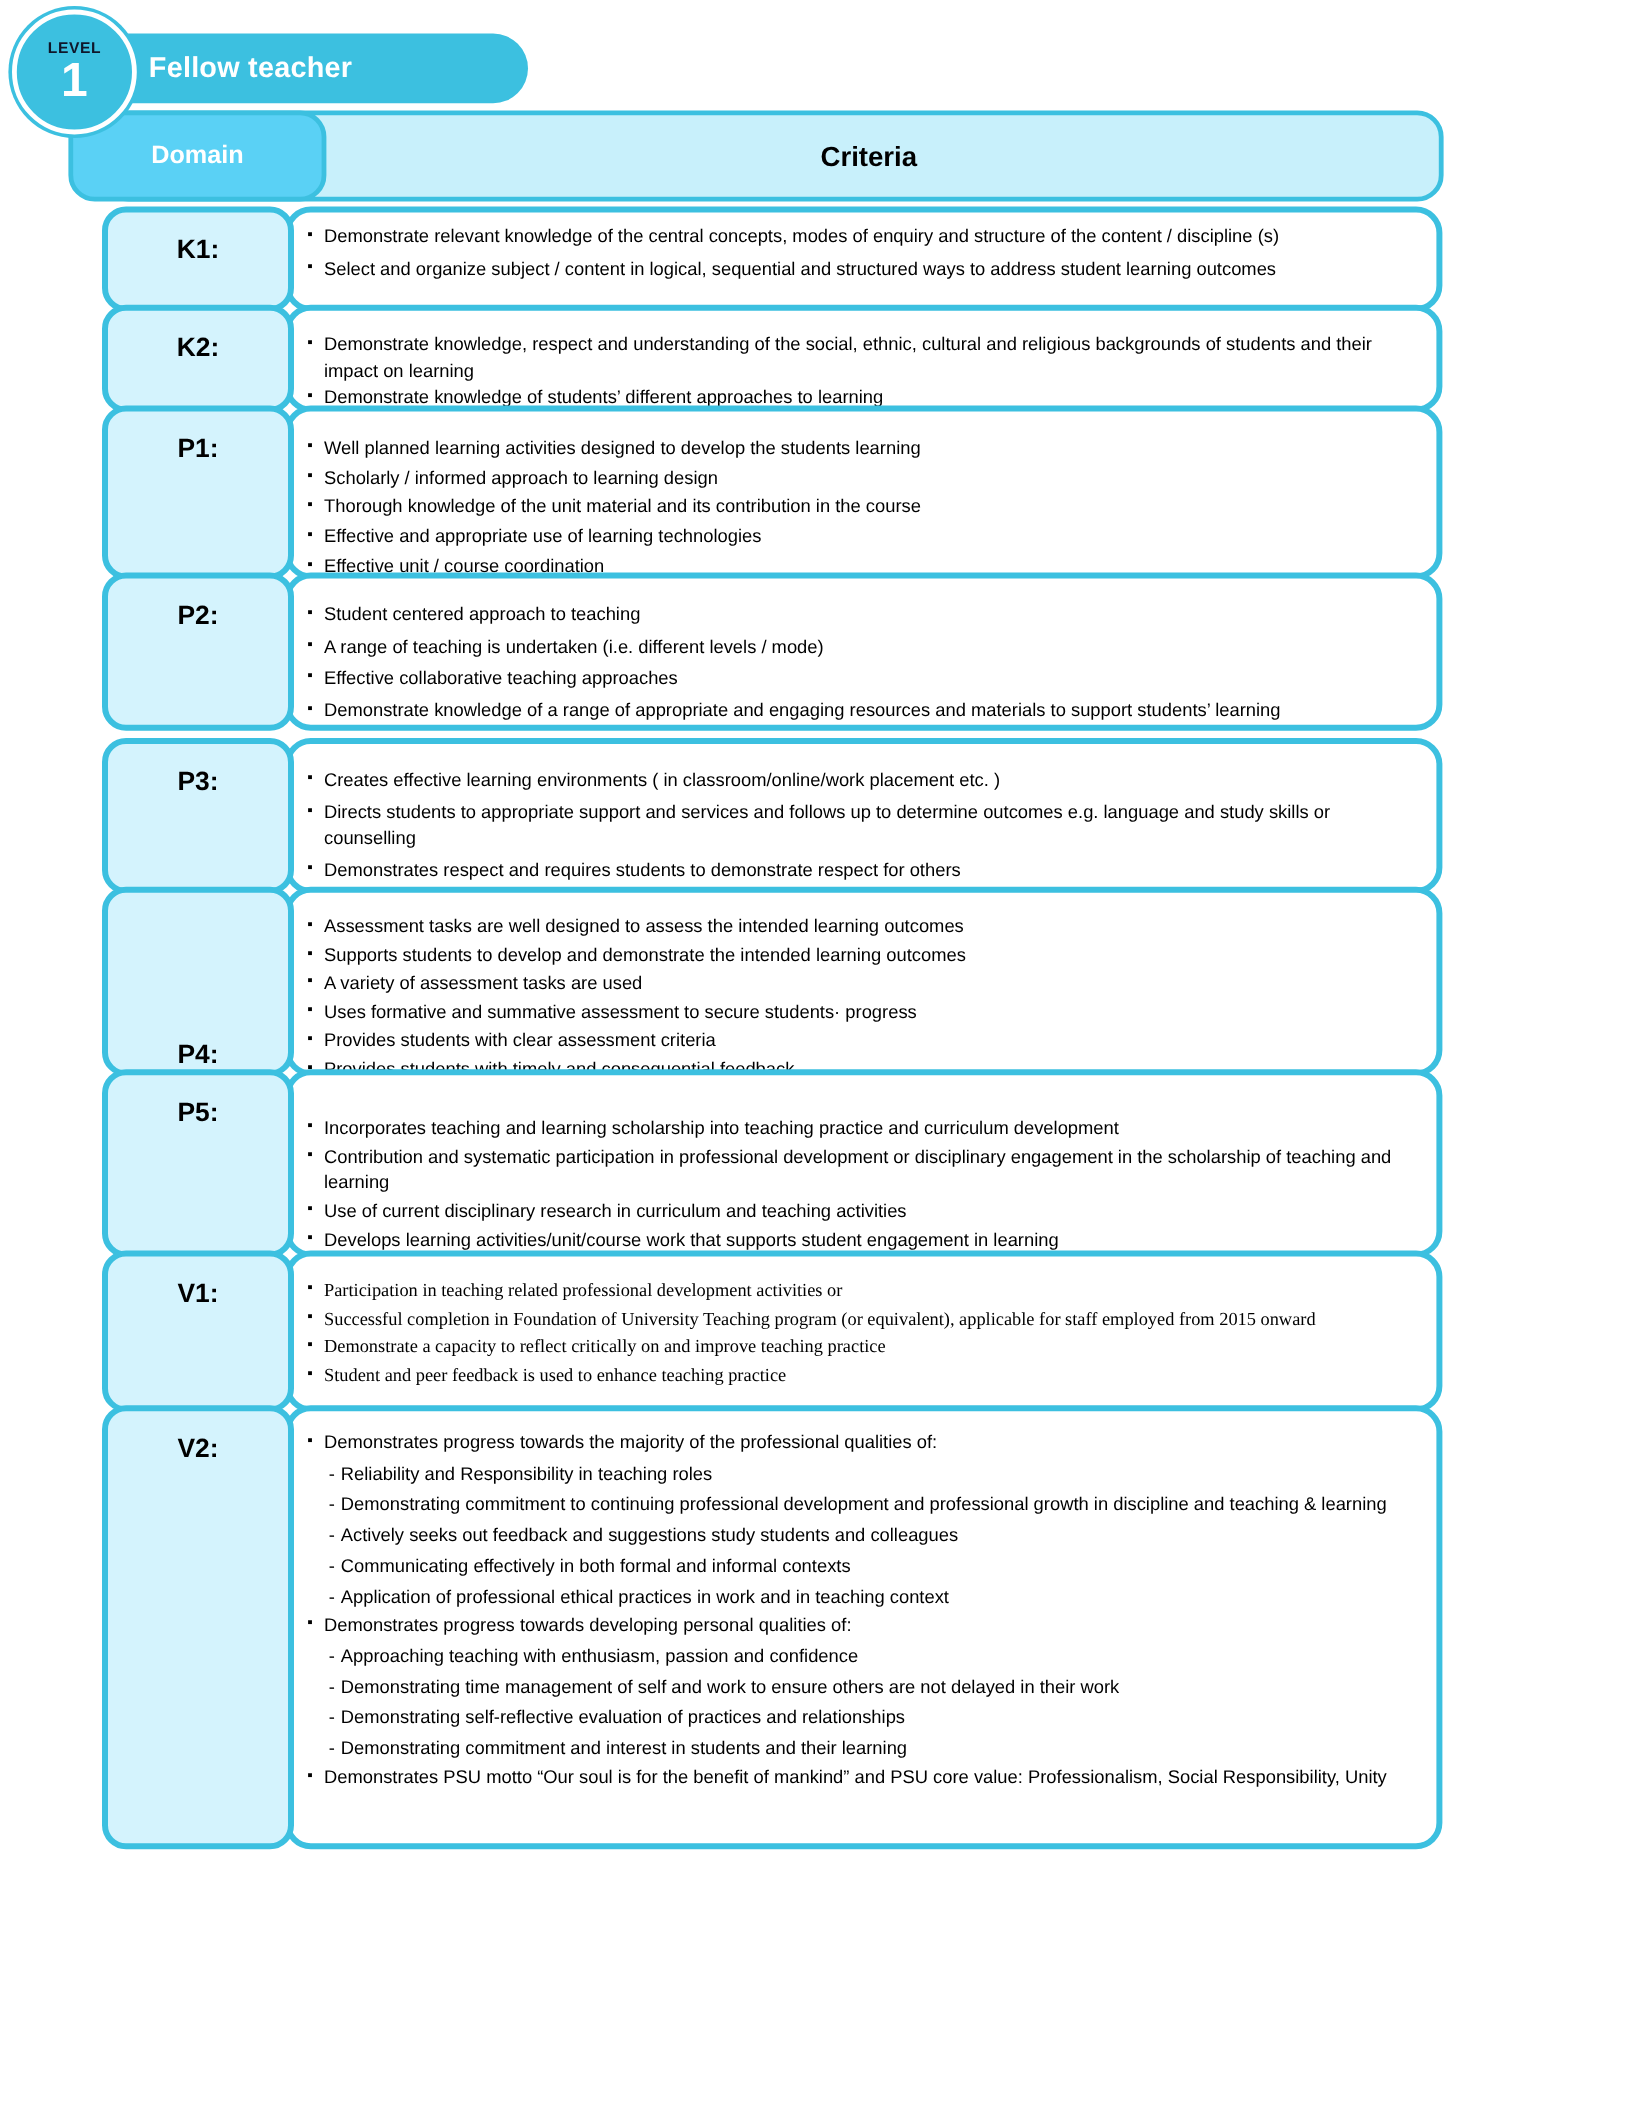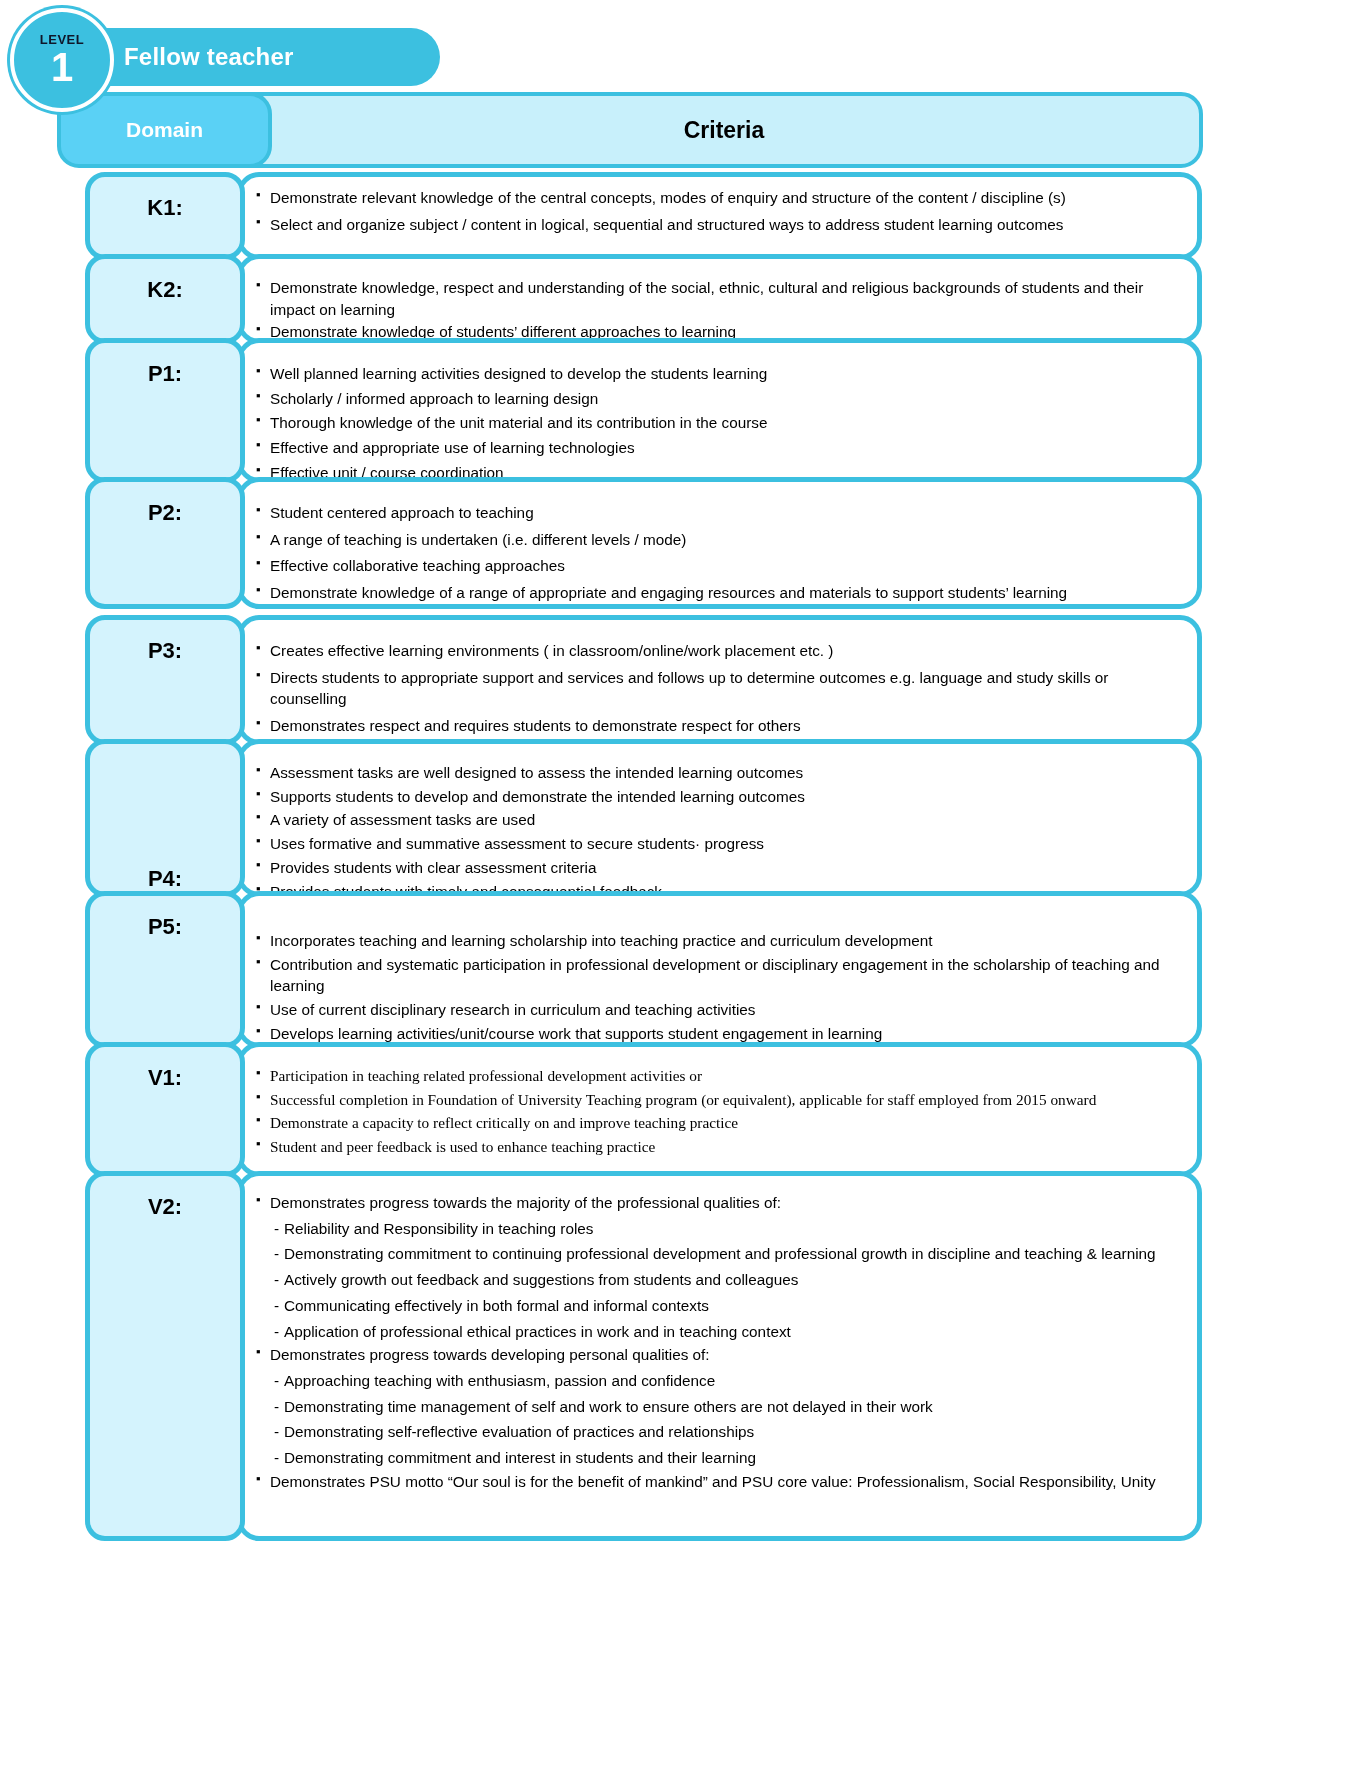--- a/index.html
+++ b/index.html
@@ -356,21 +356,21 @@
     </div>
     <div class="row r-v2">
       <div class="domain-cell">
         <span class="domain-cell-text">V2:</span>
       </div>
       <div class="criteria-cell">
         <ul class="crit-list">
           <li class="">Demonstrates progress towards the majority of the professional qualities of:</li>
           <li class="sub">Reliability and Responsibility in teaching roles</li>
           <li class="sub">Demonstrating commitment to continuing professional development and professional growth in discipline and teaching &amp; learning</li>
-          <li class="sub">Actively growth out feedback and suggestions from students and colleagues</li>
+          <li class="sub">Actively seeks out feedback and suggestions study students and colleagues</li>
           <li class="sub">Communicating effectively in both formal and informal contexts</li>
           <li class="sub">Application of professional ethical practices in work and in teaching context</li>
           <li class="">Demonstrates progress towards developing personal qualities of:</li>
           <li class="sub">Approaching teaching with enthusiasm, passion and confidence</li>
           <li class="sub">Demonstrating time management of self and work to ensure others are not delayed in their work</li>
           <li class="sub">Demonstrating self-reflective evaluation of practices and relationships</li>
           <li class="sub">Demonstrating commitment and interest in students and their learning</li>
           <li class="">Demonstrates PSU motto “Our soul is for the benefit of mankind” and PSU core value: Professionalism, Social Responsibility, Unity</li>
         </ul>
       </div>

